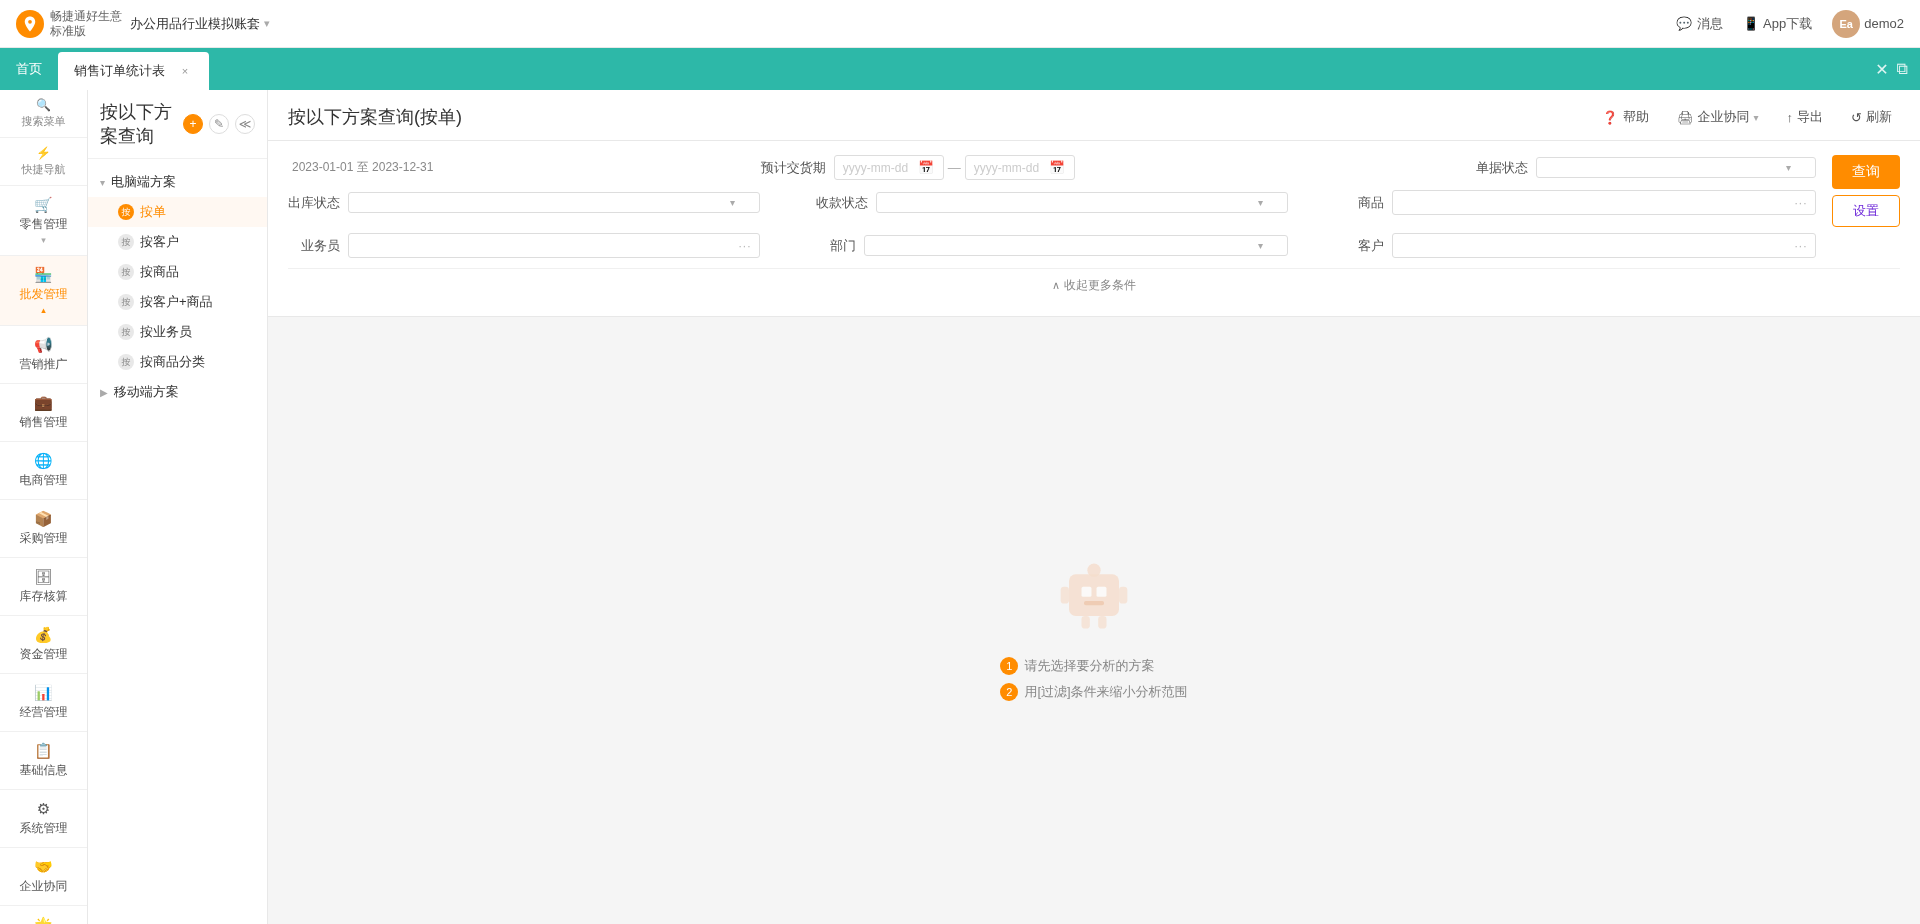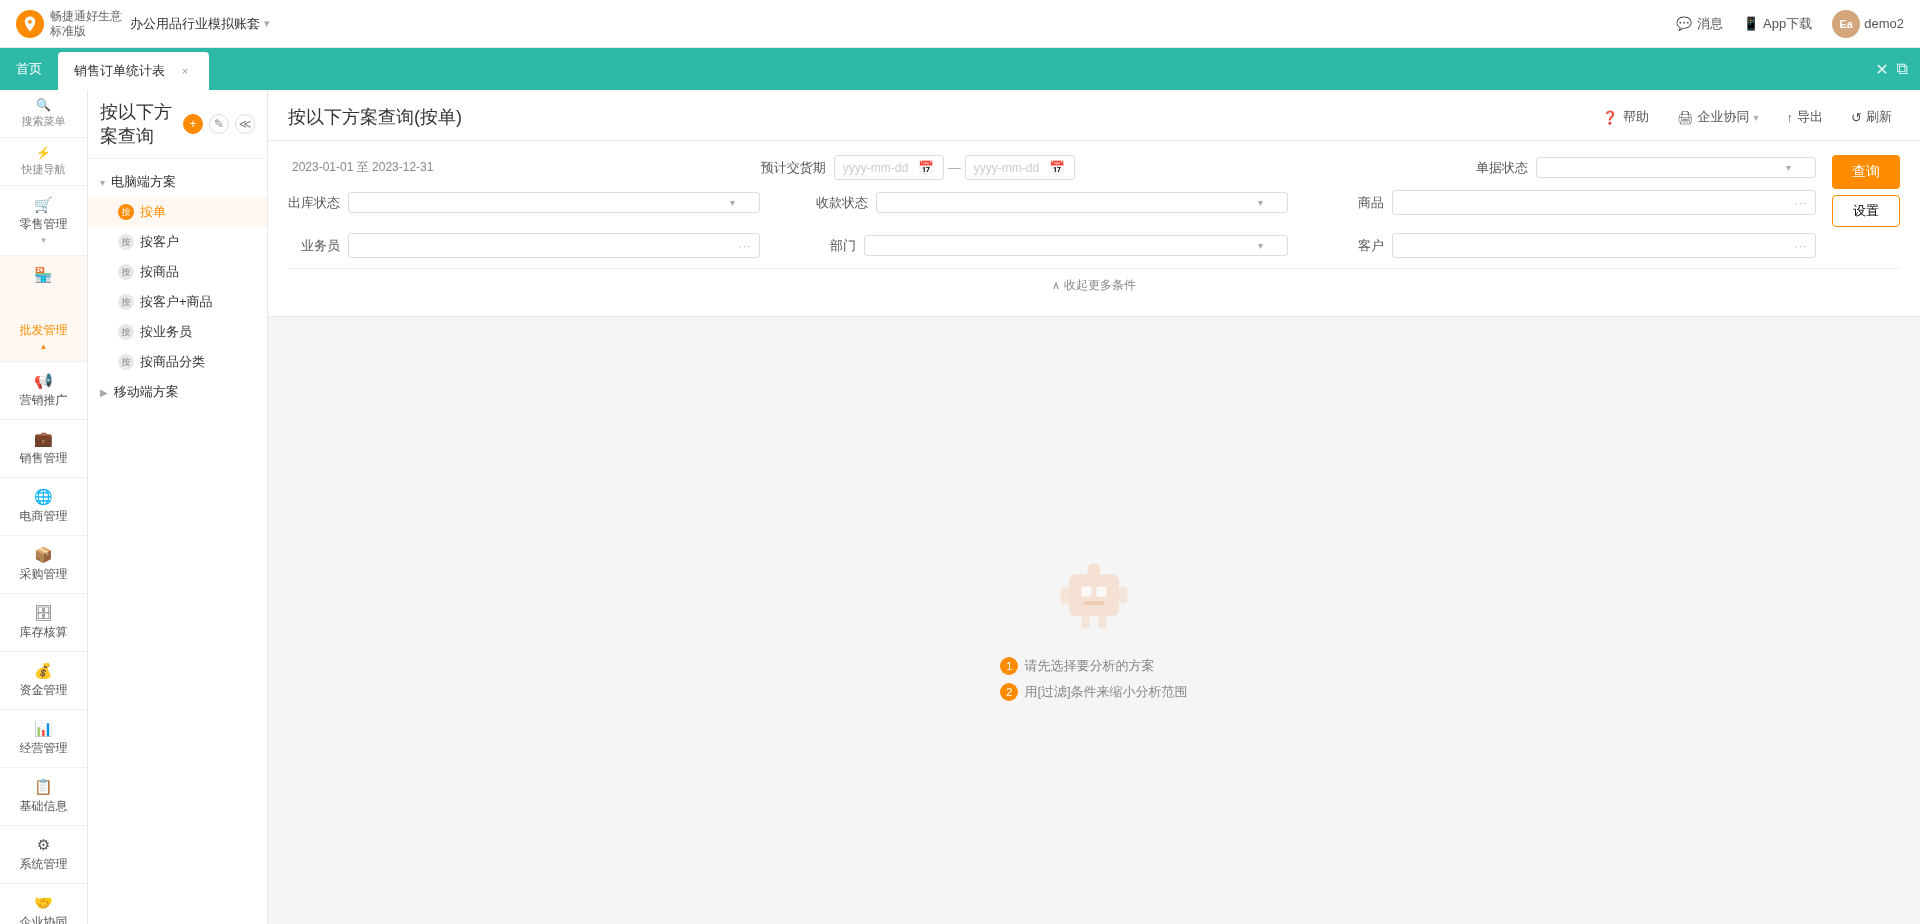--- a/index.html
+++ b/index.html
@@ -67,21 +67,21 @@
     .date-quick-btns { display: flex; gap: 4px; align-items: center; }
     .date-btn { padding: 3px 8px; border: 1px solid #ddd; border-radius: 3px; background: #fff; cursor: pointer; font-size: 12px; color: #555; }
     .date-btn.active { background: #ff8c00; border-color: #ff8c00; color: white; border-radius: 12px; padding: 2px 10px; }
     .date-input { border: 1px solid #ddd; border-radius: 3px; padding: 4px 8px; font-size: 12px; color: #aaa; width: 110px; background: #fff; display: flex; align-items: center; justify-content: space-between; }
     .filter-select { border: 1px solid #ddd; border-radius: 3px; padding: 4px 24px 4px 8px; font-size: 13px; color: #333; background: #fff; cursor: pointer; position: relative; display: flex; align-items: center; justify-content: space-between; min-width: 200px; }
     .filter-select-wide { min-width: 280px; }
     .select-arrow { color: #aaa; font-size: 10px; }
     .filter-input { border: 1px solid #ddd; border-radius: 3px; padding: 4px 8px; font-size: 13px; color: #333; background: #fff; flex: 1; }
 
     .query-btn { background: #ff8c00; color: white; border: none; border-radius: 4px; padding: 8px 20px; font-size: 14px; cursor: pointer; white-space: nowrap; }
-    .settings-btn { background: #fff; color: #000000; border: 1px solid #ff8c00; border-radius: 4px; padding: 6px 16px; font-size: 13px; cursor: pointer; white-space: nowrap; }
+    .settings-btn { background: #fff; color: #6d28d9; border: 1px solid #ff8c00; border-radius: 4px; padding: 6px 16px; font-size: 13px; cursor: pointer; white-space: nowrap; }
 
     .collapse-bar { display: flex; align-items: center; justify-content: center; padding: 8px; cursor: pointer; color: #888; font-size: 12px; gap: 4px; }
 
     
     .empty-state { flex: 1; display: flex; flex-direction: column; align-items: center; justify-content: center; gap: 16px; background: #f5f5f5; }
     .empty-icon { width: 100px; height: 100px; opacity: 0.6; }
     .empty-tips { display: flex; flex-direction: column; gap: 8px; }
     .empty-tip { display: flex; align-items: center; gap: 6px; font-size: 13px; color: #888; }
     .tip-num { width: 18px; height: 18px; border-radius: 50%; background: #ff8c00; color: white; font-size: 11px; display: flex; align-items: center; justify-content: center; flex-shrink: 0; }
 
@@ -154,21 +154,21 @@
       <span>⚡</span>
       <span style="font-size:11px;color:#888;">快捷导航</span>
     </div>
     <div class="sidebar-section">
       <span style="font-size:15px;">🛒</span>
       <span style="font-size:12px;color:#555;">零售管理</span>
       <span style="font-size:9px;color:#aaa;">▾</span>
     </div>
     <div class="sidebar-section" style="background:#fff8f2;">
       <span style="font-size:15px;">🏪</span>
-      <span style="font-size:12px;color:#ff8c00;margin-top:36px;">批发管理</span>
+      <span style="font-size:12px;color:#ff8c00;">批发管理</span>
       <span style="font-size:9px;color:#ff8c00;">▴</span>
     </div>
     <div class="sidebar-section">
       <span style="font-size:15px;">📢</span>
       <span style="font-size:12px;color:#555;">营销推广</span>
     </div>
     <div class="sidebar-section">
       <span style="font-size:15px;">💼</span>
       <span style="font-size:12px;color:#555;">销售管理</span>
     </div>

